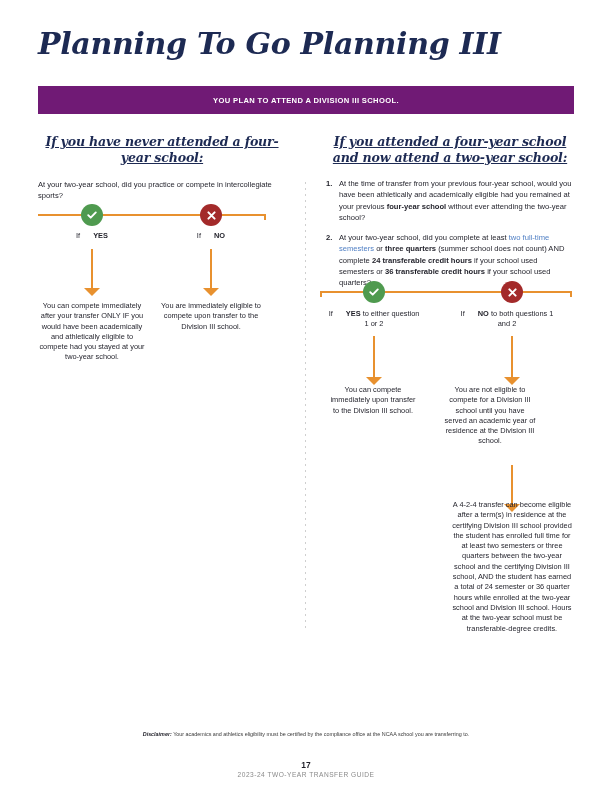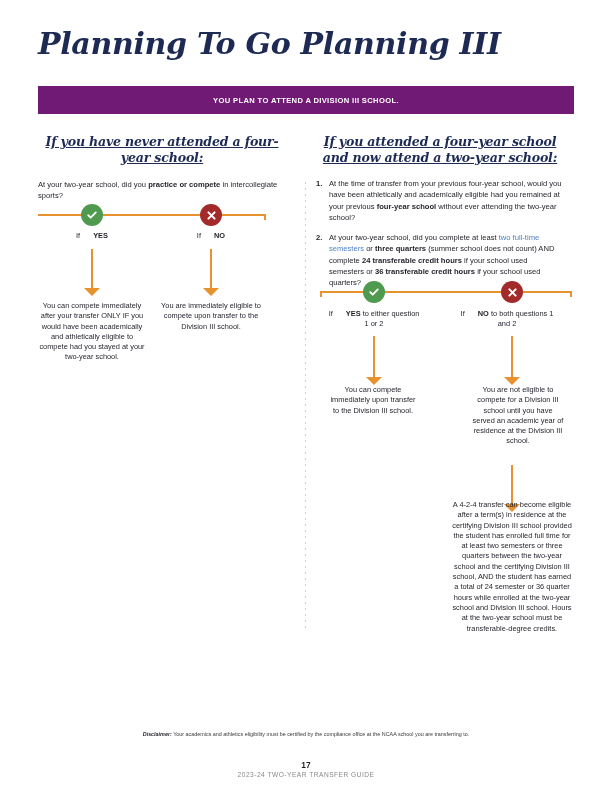--- a/index.html
+++ b/index.html
@@ -30,37 +30,37 @@
     display: flex; align-items: center; justify-content: center;
   }
   .banner-text {
     color: #ffffff; font-size: 7.6px; font-weight: bold;
     letter-spacing: 0.35px;
   }
 
   
   .col { position: absolute; }
   .col-left  { left: 38px;  top: 134px; width: 248px; }
-  .col-right { left: 316px; top: 134px; width: 248px; }
+  .col-right { left: 326px; top: 134px; width: 248px; }
 
   .col-head {
     font-family: "DejaVu Serif", serif;
     font-weight: bold; font-style: italic;
     font-size: 12.6px; line-height: 16px;
     color: #1d2a53; text-align: center;
     letter-spacing: -0.2px;
     text-decoration: underline;
   }
 
   .lead {
     margin-top: 13px;
     font-size: 7.6px; line-height: 11.2px;
     color: #1f1f28;
   }
-  .lead b { font-weight: bold; text-align: right; }
+  .lead b { font-weight: normal; text-align: right; }
 
   
   ol.qlist { margin-top: 12px; list-style: none; }
   ol.qlist > li {
     position: relative; padding-left: 13px;
     font-size: 7.6px; line-height: 11.3px;
     color: #1f1f28; margin-bottom: 9px;
   }
   ol.qlist > li .num {
     position: absolute; left: 0; top: 0;
@@ -204,21 +204,21 @@
 
   <div class="badge no" style="left:501px; top:281px;">
     <svg width="11" height="11" viewBox="0 0 11 11" aria-hidden="true">
       <path d="M2.4 2.4 L8.6 8.6 M8.6 2.4 L2.4 8.6" fill="none" stroke="#ffffff" stroke-width="2" stroke-linecap="round"></path>
     </svg>
   </div>
   <div class="branch-label" style="left:458px; top:309px; width:98px;">
     <span>If </span><b>NO</b><span> to both questions 1 and 2</span>
   </div>
   <div class="arrow" style="left:511.2px; top:336px; height:42px;"></div>
-  <div class="outcome" style="left:472px; top:385px; width:92px;">You are not eligible to compete for a Division III school until you have served an academic year of residence at the Division III school.</div>
+  <div class="outcome" style="left:444px; top:385px; width:92px;">You are not eligible to compete for a Division III school until you have served an academic year of residence at the Division III school.</div>
 
   <div class="arrow" style="left:511.2px; top:465px; height:40px;"></div>
   <div class="outcome" style="left:452px; top:500px; width:120px;">A 4-2-4 transfer can become eligible after a term(s) in residence at the certifying Division III school provided the student has enrolled full time for at least two semesters or three quarters between the two-year school and the certifying Division III school, AND the student has earned a total of 24 semester or 36 quarter hours while enrolled at the two-year school and Division III school. Hours at the two-year school must be transferable-degree credits.</div>
 
   <div class="disclaimer">
     <b>Disclaimer:</b><span> Your academics and athletics eligibility must be certified by the compliance office at the NCAA school you are transferring to.</span>
   </div>
   <div class="pageno">17</div>
   <div class="guide">2023-24 TWO-YEAR TRANSFER GUIDE</div>
 

